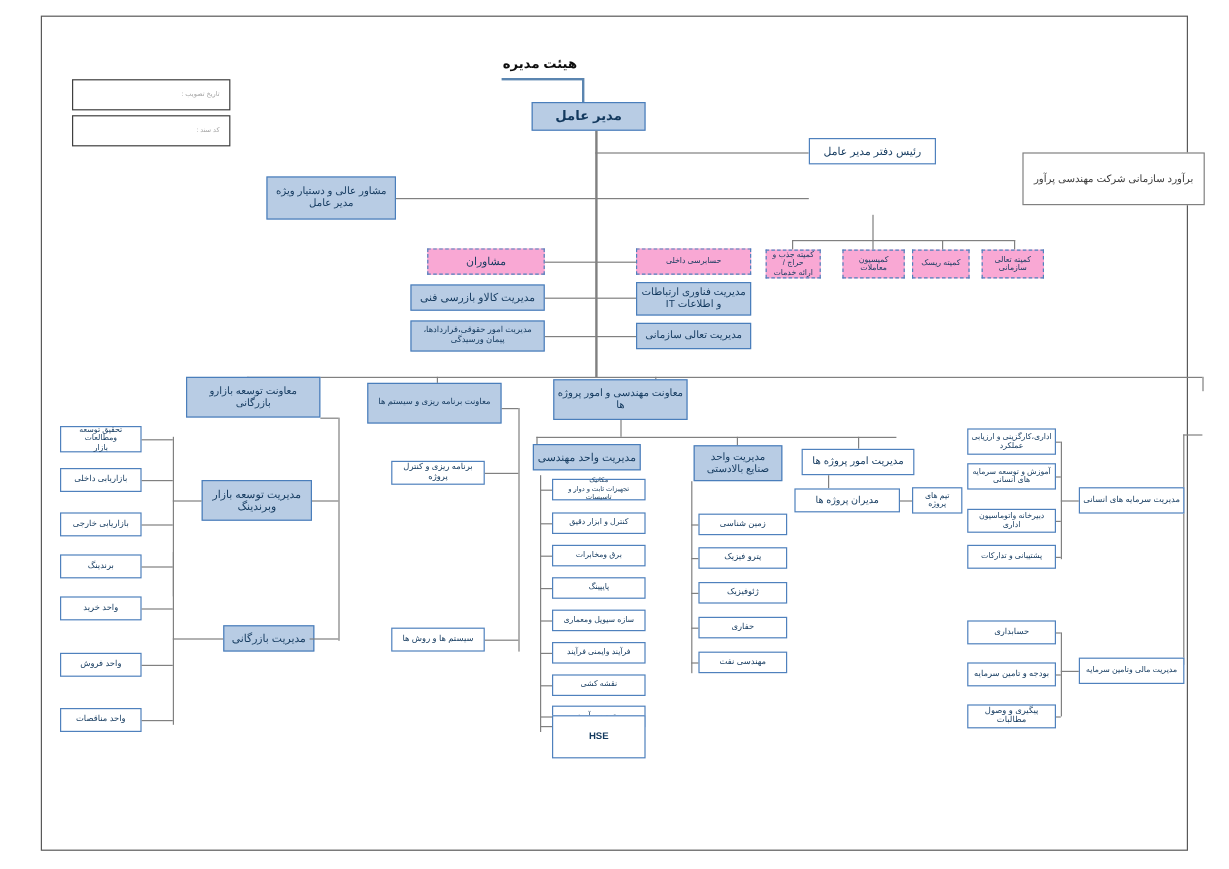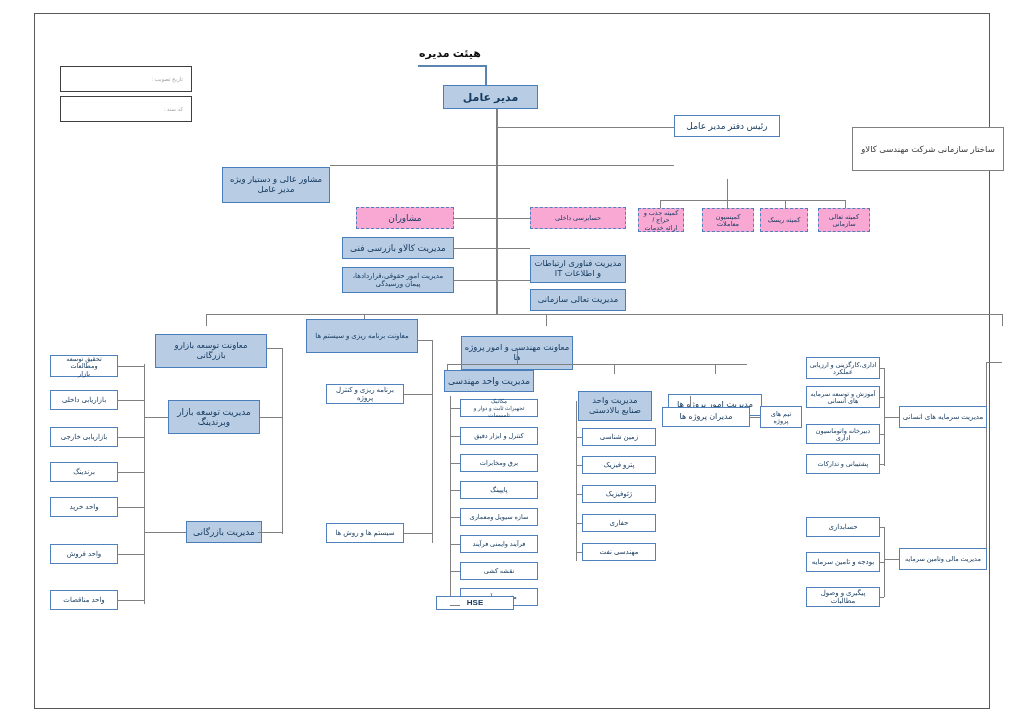--- a/index.html
+++ b/index.html
@@ -33,21 +33,21 @@
     white-space:pre-line;
   }
   .fill{background:#b8cce4;border:1px solid #4a7ebb;}
   .plain{border:1px solid #4f81bd;background:#fff;}
   .dashed{border:1px dashed #4f81bd;background:#f9a8d4;}
 
   .b-bold{font-weight:bold;}
   .t7{font-size:6.5px;}
   .t75{font-size:7px;}
   .t8{font-size:8px;}
-  .t85{font-size:8.5px;margin-top:20px;}
+  .t85{font-size:8.5px;}
   .t9{font-size:9px;}
   .t11{font-size:11px;}
 
   .faint{color:#a6a6a6;font-size:5.5px;}
 
   
   .plain-label{
     position:absolute;font-weight:bold;font-size:11px;color:#0d0d0d;
     text-align:center;
   }
@@ -72,21 +72,21 @@
   <div class="page-frame"></div>
 
   <div class="meta-box" style="left:60px;top:66px;width:132px;height:26px;">
     <span class="faint" style="width:100%;text-align:right;padding-right:4px;">تاریخ تصویب :</span>
   </div>
   <div class="meta-box" style="left:60px;top:96px;width:132px;height:26px;">
     <span class="faint" style="width:100%;text-align:right;padding-right:4px;">کد سند :</span>
   </div>
 
   <div class="title-box" style="left:852px;top:127px;width:152px;height:44px;">
-    <span>ساختار سازمانی شرکت مهندسی کالاو</span>
+    <span>برآورد سازمانی شرکت مهندسی پرآور</span>
   </div>
 
   <div class="plain-label" style="left:405px;top:47px;width:90px;">هیئت مدیره</div>
 
   <div class="ln lnh ln-dark" style="left:418px;top:65px;width:68px;height:1.5px;"></div>
   <div class="ln lnv ln-dark" style="left:485px;top:65px;height:22px;width:1.5px;"></div>
 
   <div class="node fill t11 b-bold" style="left:443px;top:85px;width:95px;height:24px;">
     <span>مدیر عامل</span>
   </div>
@@ -283,21 +283,21 @@
   <div class="node plain t7" style="left:460px;top:562px;width:78px;height:18px;">
     <span>نقشه کشی</span>
   </div>
   <div class="ln lnh" style="left:450px;top:571px;width:10px;"></div>
 
   <div class="node plain t7" style="left:460px;top:588px;width:78px;height:18px;">
     <span>متره و برآورد</span>
   </div>
   <div class="ln lnh" style="left:450px;top:597px;width:10px;"></div>
 
-  <div class="node plain t8 b-bold" style="left:436px;top:595px;width:78px;height:14px;top:596px;">
+  <div class="node plain t8 b-bold" style="left:460px;top:595px;width:78px;height:36px;top:596px;">
     <span>HSE</span>
   </div>
   <div class="ln lnh" style="left:450px;top:605px;width:10px;"></div>
 
   <div class="node fill t85" style="left:578px;top:371px;width:74px;height:30px;">
     <span>مدیریت واحد
 صنایع بالادستی</span>
   </div>
   <div class="ln lnv" style="left:576px;top:401px;height:160px;"></div>
 

